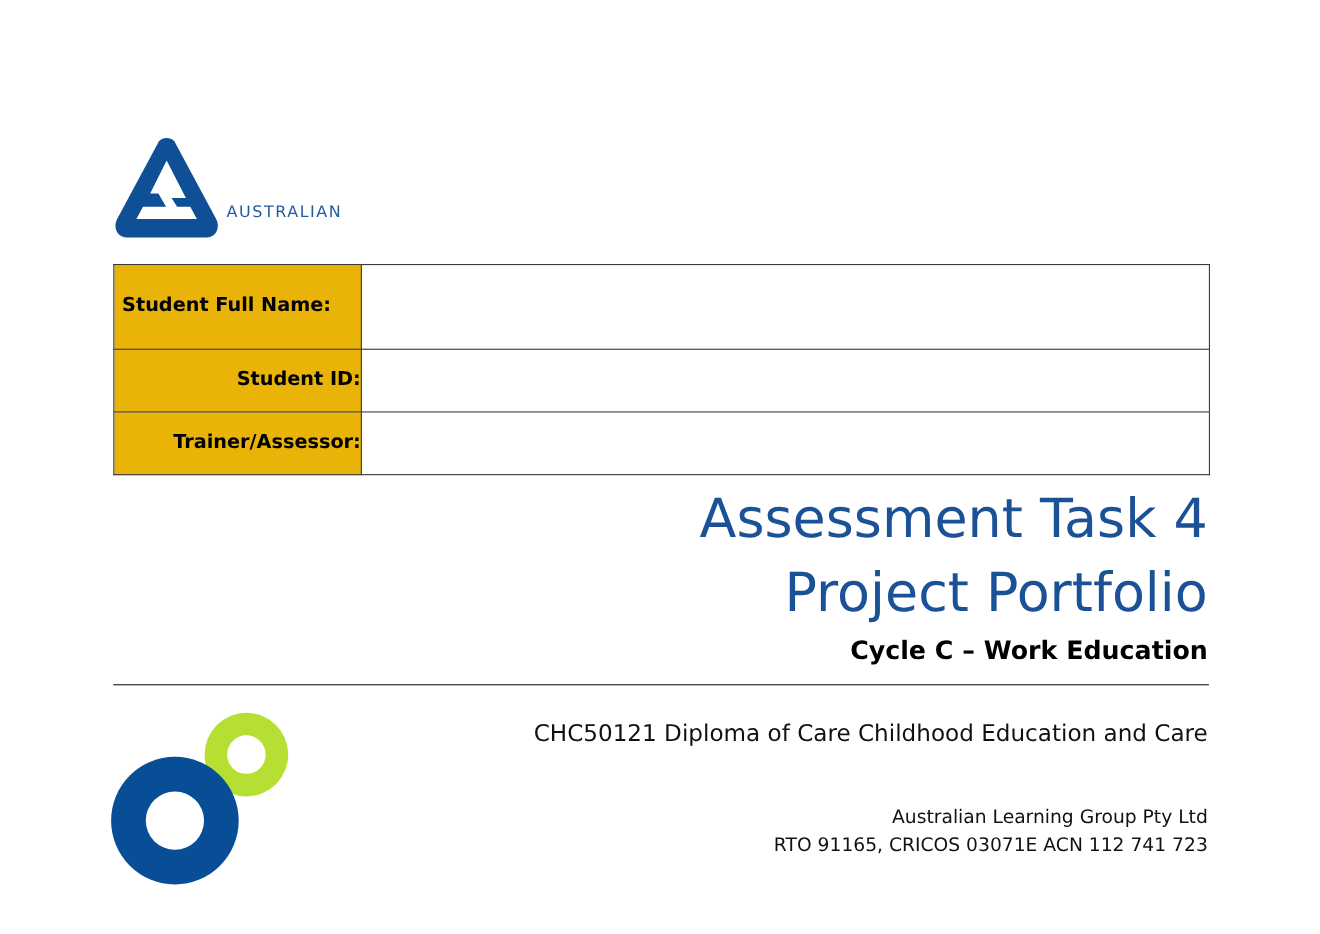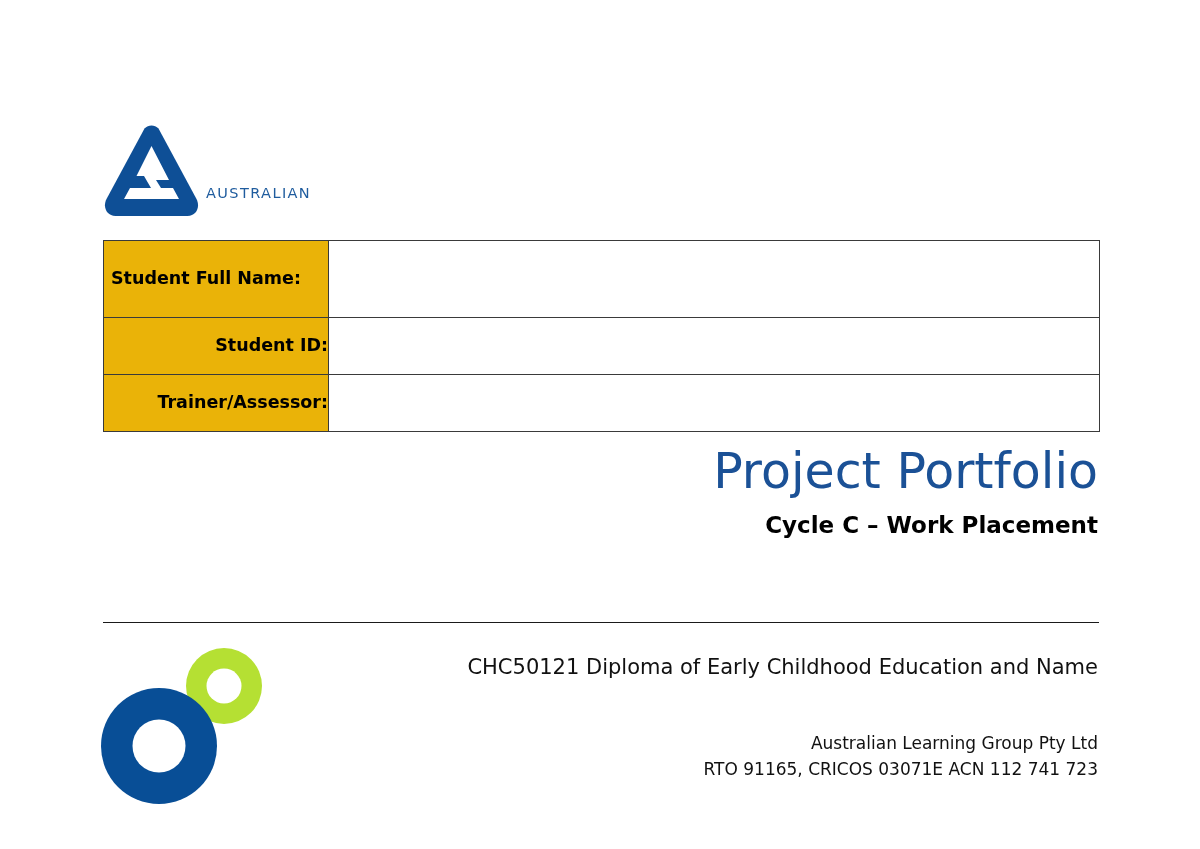--- a/index.html
+++ b/index.html
@@ -180,27 +180,28 @@
         <td class="value-cell"></td>
       </tr>
       <tr class="row-short">
         <td class="label-cell">Trainer/Assessor:</td>
         <td class="value-cell"></td>
       </tr>
     </tbody>
   </table>
 
   <div class="title-block">
+    <div class="doc-title-1">Assessment Task 4</div>
     <div class="doc-title-2">Project Portfolio</div>
-    <div class="doc-subtitle">Cycle C – Work Placement</div>
+    <div class="doc-subtitle">Cycle C – Work Education</div>
   </div>
 
   <div class="divider"></div>
 
-  <div class="qualification">CHC50121 Diploma of Early Childhood Education and Name</div>
+  <div class="qualification">CHC50121 Diploma of Care Childhood Education and Care</div>
 
   <div class="rings">
     <svg width="185" height="168" viewBox="0 0 185 168" xmlns="http://www.w3.org/2000/svg" aria-hidden="true">
       <g>
         <circle cx="126" cy="48" r="38" fill="#B5E033"></circle>
         <circle cx="126" cy="48" r="17.5" fill="#ffffff"></circle>
       </g>
       <g>
         <circle cx="61" cy="108" r="58" fill="#084E96"></circle>
         <circle cx="61" cy="108" r="26.5" fill="#ffffff"></circle>

